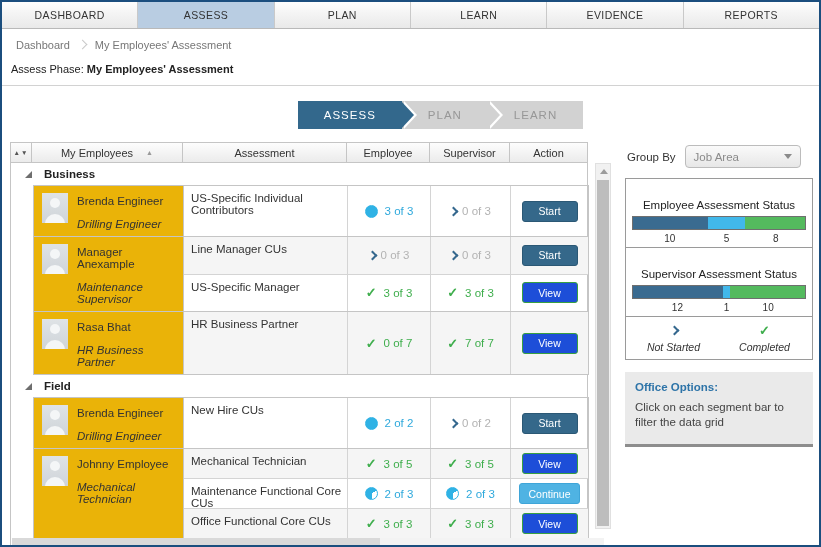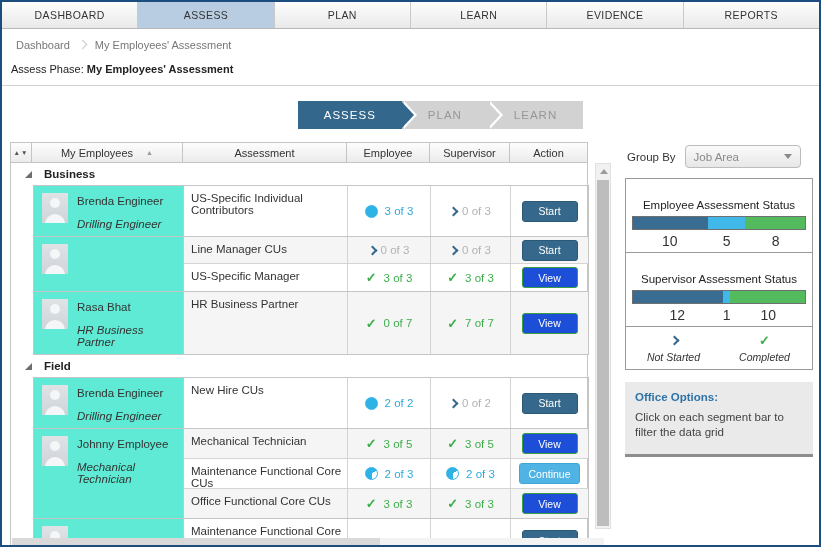--- a/index.html
+++ b/index.html
@@ -49,21 +49,21 @@
   .sort-asc { font-size:7px; color:#999; }
   .c-sort{width:22px}.c-emp{width:151px}.c-asmt{width:164px}.c-estat{width:83px}.c-sstat{width:80px}.c-act{width:78px}
 
   .gbody { border:1px solid #c5c5c5; border-top:none; background:#fff; padding-bottom:2px; }
   .group-row { height:22px; display:flex; align-items:center; padding-left:14px; }
   .tri-expand { width:0; height:0; border-right:7px solid #6e6e6e; border-top:7px solid transparent; }
   .group-label { font-size:11.5px; font-weight:bold; color:#222; margin-left:12px; }
 
   .emp-box { margin-left:22px; margin-right:0; border:1px solid #c5c5c5; display:flex; width:556px; margin-top:-1px; }
   .emp-box.first-in-group { margin-top:0; }
-  .name-cell { width:151px; border-right:1px solid #c5c5c5; padding:7px 6px 6px 8px; display:flex; gap:9px; background:#5eead4; }
+  .name-cell { width:151px; border-right:1px solid #c5c5c5; padding:7px 6px 6px 8px; display:flex; gap:9px; background:#eab308; }
   .avatar { width:26px; height:30px; background:linear-gradient(#dfe3e6,#cfd4d9); position:relative; overflow:hidden; flex:none; }
   .avatar::before { content:''; position:absolute; top:5px; left:8px; width:10px; height:10px; border-radius:50%; background:#f4f6f7; }
   .avatar::after  { content:''; position:absolute; bottom:-3px; left:3px; width:20px; height:12px; border-radius:10px 10px 0 0; background:#f4f6f7; }
   .name-txt .nm { font-size:11.5px; color:#333; margin-top:2px; }
   .name-txt .ttl { font-size:11.5px; color:#333; font-style:italic; margin-top:11px; }
   .rows { flex:1; display:flex; flex-direction:column; }
   .arow { display:flex; min-height:27px; flex:1; border-bottom:1px solid #d4d4d4; }
   .arow:last-child { border-bottom:none; }
   .arow.alt { background:#f5f5f5; }
   .cell-asmt { width:164px; border-right:1px solid #d4d4d4; font-size:11.5px; color:#333; padding:6px 4px 4px 7px; }
@@ -100,21 +100,21 @@
   .select { width:116px; height:23px; border:1px solid #bcbcbc; border-radius:4px; background:linear-gradient(#fafafa,#e7e7e7);
             display:flex; align-items:center; padding:0 8px; font-size:11.5px; color:#8a8a8a; cursor:pointer; }
   .select .val { flex:1; }
   .select .caret { width:0; height:0; border-left:4px solid transparent; border-right:4px solid transparent; border-top:5px solid #8a8a8a; }
 
   .sbox { border:1px solid #9a9a9a; background:#fff; padding:20px 6px 1px; margin-top:-1px; }
   .sbox .btitle { text-align:center; font-size:11.5px; color:#222; margin-bottom:5px; }
   .segbar { display:flex; height:14px; border:1px solid #6f6f6f; }
   .segbar .seg { height:100%; cursor:pointer; }
   .segnums { display:flex; }
-  .segnums .n { text-align:center; font-size:14px; color:#333; padding:3px 0 2px; }
+  .segnums .n { text-align:center; font-size:10px; color:#333; padding:3px 0 2px; }
 
   .legend { border:1px solid #9a9a9a; background:#fff; display:flex; padding:6px 2px 5px; margin-top:-1px; }
   .leg-item { flex:1; display:flex; flex-direction:column; align-items:center; gap:4px; }
   .leg-icon { height:14px; display:flex; align-items:center; justify-content:center; }
   .leg-lbl { font-size:10.5px; font-style:italic; color:#333; text-align:center; line-height:1.2; }
   .ico-na { width:11px; height:11px; border-radius:50%; border:2px solid #e0604a; }
 
   .filterbox { margin-top:12px; background:#eaeaea; border-bottom:3px solid #8d8d8d; padding:9px 10px 13px; }
   .filterbox .ft { color:#2e74a8; font-weight:bold; font-size:11.5px; margin-bottom:7px; }
   .filterbox .fb { font-size:11.5px; color:#444; line-height:1.35; }
@@ -201,20 +201,24 @@
                 </div>
                 <div class="cell-act">
                   <button class="btn start">Start</button>
                 </div>
               </div>
             </div>
           </div>
           <div class="emp-box">
             <div class="name-cell">
               <div class="avatar"></div>
+              <div class="name-txt">
+                <div class="nm">Manager Anexample</div>
+                <div class="ttl">Maintenance Supervisor</div>
+              </div>
             </div>
             <div class="rows">
               <div class="arow alt">
                 <div class="cell-asmt">Line Manager CUs</div>
                 <div class="cell-stat e">
                   <span class="ico-chev"></span>
                   <span class="st-txt not-started">0 of 3</span>
                 </div>
                 <div class="cell-stat s">
                   <span class="ico-chev"></span>

